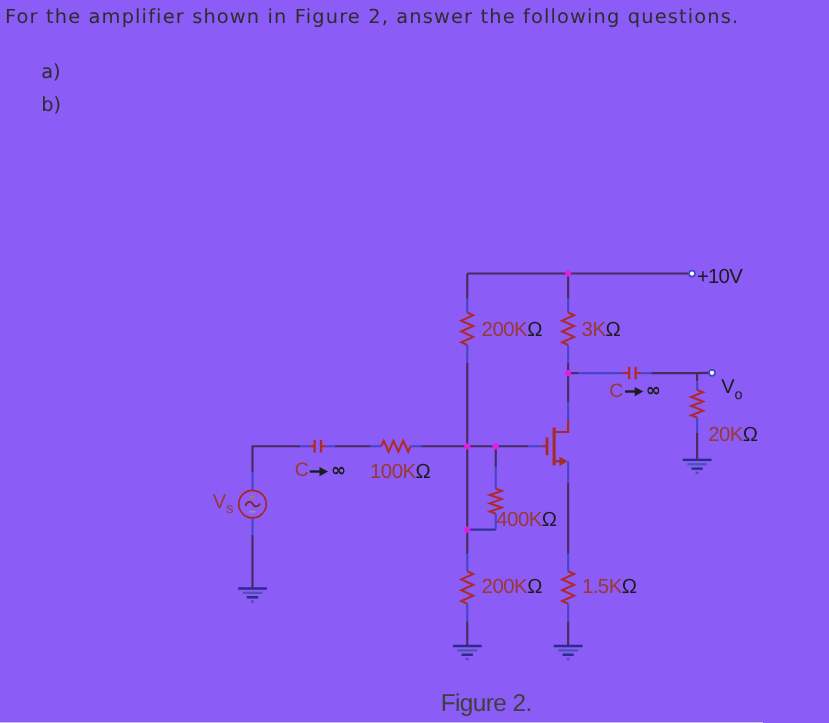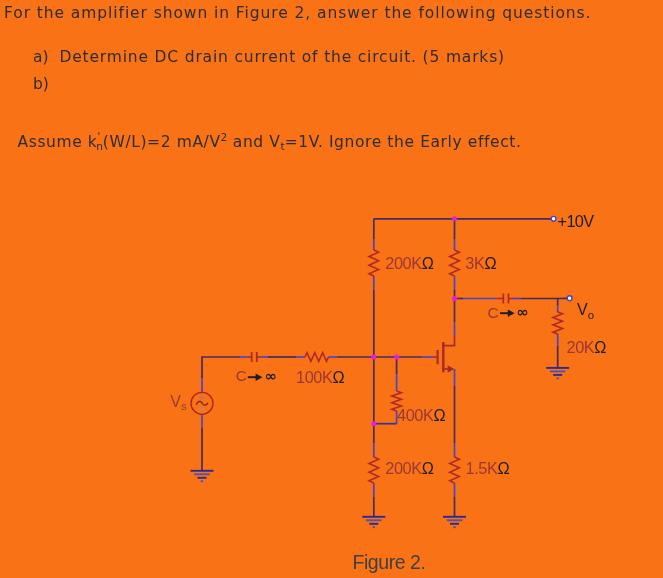--- a/index.html
+++ b/index.html
@@ -1,16 +1,16 @@
 <!DOCTYPE html>
 <html><head>
 <meta charset="utf-8">
 <style>
   html,body{margin:0;padding:0;background:#ffffff;}
-  .page{position:relative;width:663px;height:578px;background:#f97316;overflow:hidden;
+  .page{position:relative;width:663px;height:578px;background:#8b5cf6;overflow:hidden;
         font-family:"Liberation Sans",sans-serif;color:#2d2d2d;}
   .t{position:absolute;white-space:pre;font-family:"DejaVu Sans",sans-serif;font-size:15.5px;line-height:15.5px;color:#2d2d2d;}
   .t sub{font-size:10.5px;line-height:0;position:relative;top:2.5px;vertical-align:baseline;letter-spacing:0;}
   .t sup{font-size:10.5px;line-height:0;position:relative;top:-6.5px;vertical-align:baseline;letter-spacing:0;}
   svg text{font-family:"Liberation Sans",sans-serif;}
   .lab{font-size:16.3px;letter-spacing:-0.4px;fill:#9a3834;}
   .om{fill:#1c1c1c;}
   .blk{fill:#1c1c1c;}
   .inf{font-family:"DejaVu Sans",sans-serif;font-size:14.5px;font-weight:bold;fill:#1c1c1c;}
   .clab{font-size:15.5px;fill:#9a3834;}
@@ -19,25 +19,23 @@
   .caption{font-size:19.5px;letter-spacing:-0.45px;fill:#3f3f3f;}
 </style>
 </head>
 <body>
 
 <div class="page">
 
   <div class="t" style="left:4px;top:6.4px;letter-spacing:0.92px;"><span>For the amplifier shown in Figure 2, answer the following questions.</span></div>
 
   <div class="t" style="left:33px;top:49.9px;">a)</div>
-  <div class="t" style="left:59.5px;top:49.9px;letter-spacing:0.82px;">Determine DC drain current of the circuit. (5 marks)</div>
 
   <div class="t" style="left:33px;top:77.4px;">b)</div>
 
-  <div class="t" style="left:17.5px;top:135.4px;letter-spacing:0.6px;"><span>Assume k</span><sup style="top:-7.5px;font-size:10px;">'</sup><sub style="margin-left:-4px;">n</sub><span>(W/L)=2 mA/V</span><sup>2</sup><span> and V</span><sub>t</sub><span>=1V. Ignore the Early effect.</span></div>
 
   <svg width="663" height="388" viewBox="0 190 663 388" style="position:absolute;left:0;top:190px;" xmlns="http://www.w3.org/2000/svg">
 
     <g stroke="#452b5e" stroke-width="1.7" fill="none">
       <path d="M373.8 218.8 H551.3"></path>
       <path d="M373.8 218.8 V239"></path>
       <path d="M373.8 290 V443"></path>
       <path d="M373.8 497 V516.3"></path>
       <path d="M454.5 218.8 V239"></path>
       <path d="M454.5 290 V322"></path>

